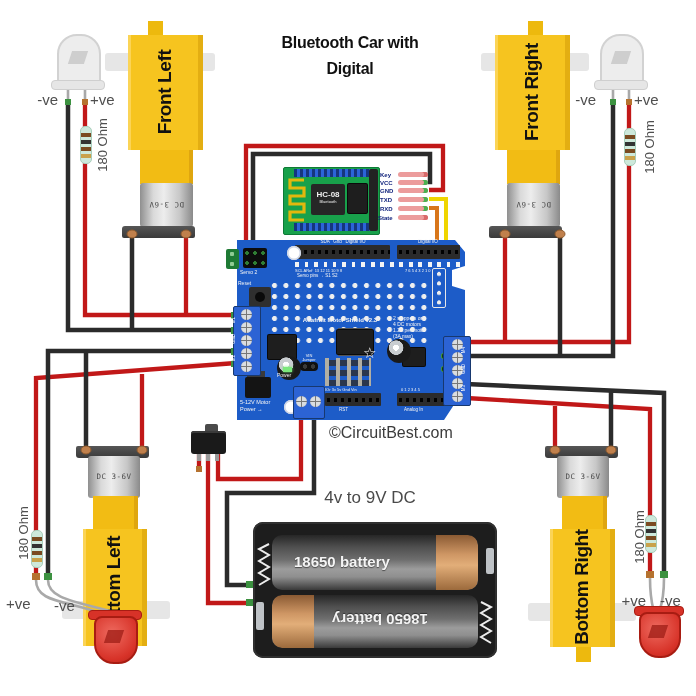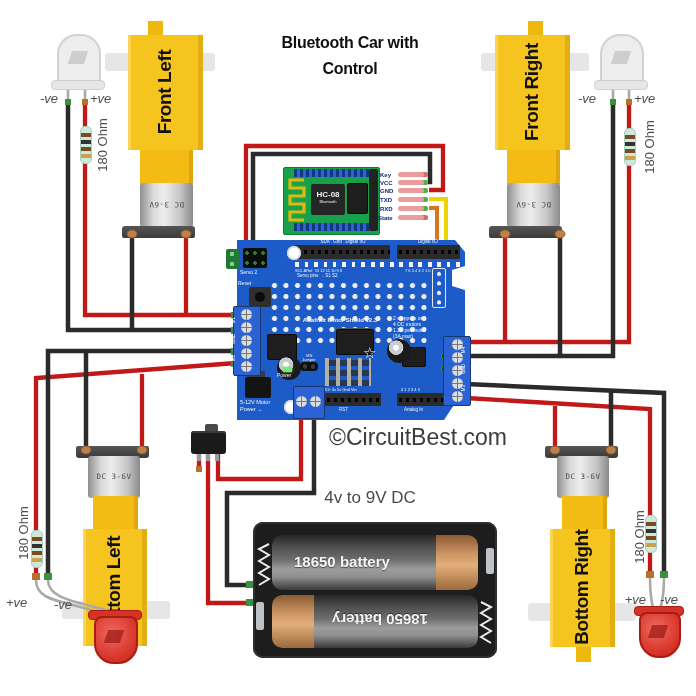--- a/index.html
+++ b/index.html
@@ -2,22 +2,22 @@
 <html><head>
 <meta charset="utf-8">
 <style>
   html,body{margin:0;padding:0;background:#fff;}
   #canvas{position:relative;width:696px;height:696px;background:#fff;overflow:hidden;
           font-family:"Liberation Sans",sans-serif;}
   .abs{position:absolute;}
   
   .title{width:274px;text-align:center;font-size:16px;line-height:26px;font-weight:bold;
          color:#101010;letter-spacing:-.3px;}
-  .watermark{font-size:23px;color:#3c3c3c;}
-  .gray-lbl{font-size:13px;color:#4f4f4f;font-style:italic;}
+  .watermark{font-size:16px;color:#3c3c3c;}
+  .gray-lbl{font-size:15px;color:#4f4f4f;}
   .ohm-lbl{width:80px;height:16px;text-align:center;font-size:13px;color:#4f4f4f;
            transform:rotate(-90deg);}
   .volt-lbl{width:160px;text-align:center;font-size:17px;color:#4a4a4a;}
   
   .shaft{background:#E6E6E6;border-radius:3px;}
   .motor-body{background:#F6C41F;box-shadow:inset -5px 0 0 #E3AE12, inset 3px 0 0 #FBD456;}
   .motor-stub{background:#EDB90E;}
   .motor-neck{background:#F2BC14;box-shadow:inset -4px 0 0 #DFA60F;}
   .motor-label{height:24px;text-align:center;font-weight:bold;font-size:19px;color:#111;
                letter-spacing:-.4px;transform:rotate(-90deg);}
@@ -72,21 +72,21 @@
   .sw-knob{background:#4A4A4A;border-radius:2px;}
   .sw-pin{background:#9A9A9A;width:4px;height:7px;}
 </style>
 </head>
 <body>
 
 <div id="canvas">
 
   <div class="abs title" style="left:213px;top:30px;">
     <div>Bluetooth Car with</div>
-    <div>Control</div>
+    <div>Digital</div>
   </div>
 
   <div>
     <div class="abs shaft" style="left:105px;top:53px;width:110px;height:18px;"></div>
     <div class="abs motor-stub" style="left:148px;top:21px;width:15px;height:15px;"></div>
     <div class="abs motor-body" style="left:128px;top:35px;width:75px;height:115px;"></div>
     <div class="abs motor-neck" style="left:140px;top:150px;width:53px;height:34px;"></div>
     <div class="abs motor-can" style="left:140px;top:183px;width:53px;height:44px;"></div>
     <div class="abs motor-cap" style="left:122px;top:226px;width:73px;height:12px;"></div>
     <div class="abs motor-label" style="left:105px;top:80px;width:121px;">Front Left</div>

